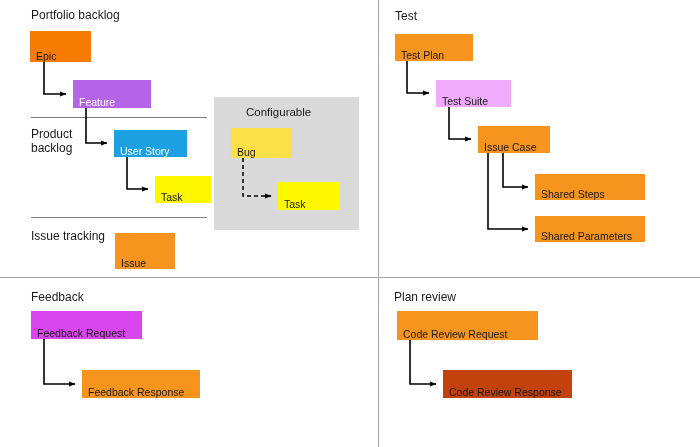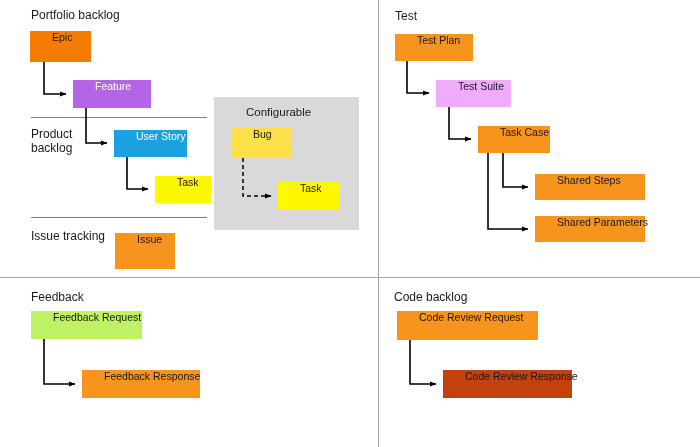--- a/index.html
+++ b/index.html
@@ -72,24 +72,24 @@
     top: 106px;
     font-size: 11.5px;
     color: #1a1a1a;
   }
 
   
   .box {
     position: absolute;
     box-sizing: border-box;
     display: flex;
-    align-items: flex-start;
+    align-items: flex-end;
     font-size: 10.5px;
     color: #1a1a1a;
-    padding-left: 22px;
+    padding-left: 6px;
     white-space: nowrap;
   }
   .box.light { color: #ffffff; }
 
   
   #wires {
     position: absolute;
     left: 0;
     top: 0;
     width: 700px;
@@ -151,42 +151,42 @@
 
   <div class="box" style="left:395px; top:34px; width:78px; height:27px; background:#f7941d;">
     <span>Test Plan</span>
   </div>
 
   <div class="box" style="left:436px; top:80px; width:75px; height:27px; background:#f0abfc;">
     <span>Test Suite</span>
   </div>
 
   <div class="box" style="left:478px; top:126px; width:72px; height:27px; background:#f7941d;">
-    <span>Task Case</span>
+    <span>Issue Case</span>
   </div>
 
   <div class="box" style="left:535px; top:216px; width:110px; height:26px; background:#f7941d;">
     <span>Shared Parameters</span>
   </div>
 
   <div class="box" style="left:535px; top:174px; width:110px; height:26px; background:#f7941d;">
     <span>Shared Steps</span>
   </div>
 
   <div class="caption" style="left:31px; top:290px;">Feedback</div>
 
-  <div class="box" style="left:31px; top:311px; width:111px; height:28px; background:#bef264;">
+  <div class="box" style="left:31px; top:311px; width:111px; height:28px; background:#d946ef;">
     <span>Feedback Request</span>
   </div>
 
   <div class="box" style="left:82px; top:370px; width:118px; height:28px; background:#f7941d;">
     <span>Feedback Response</span>
   </div>
 
-  <div class="caption" style="left:394px; top:290px;">Code backlog</div>
+  <div class="caption" style="left:394px; top:290px;">Plan review</div>
 
   <div class="box" style="left:397px; top:311px; width:141px; height:29px; background:#f7941d;">
     <span>Code Review Request</span>
   </div>
 
   <div class="box" style="left:443px; top:370px; width:129px; height:28px; background:#c2410c;">
     <span>Code Review Response</span>
   </div>
 
   <svg id="wires" viewBox="0 0 700 447">

